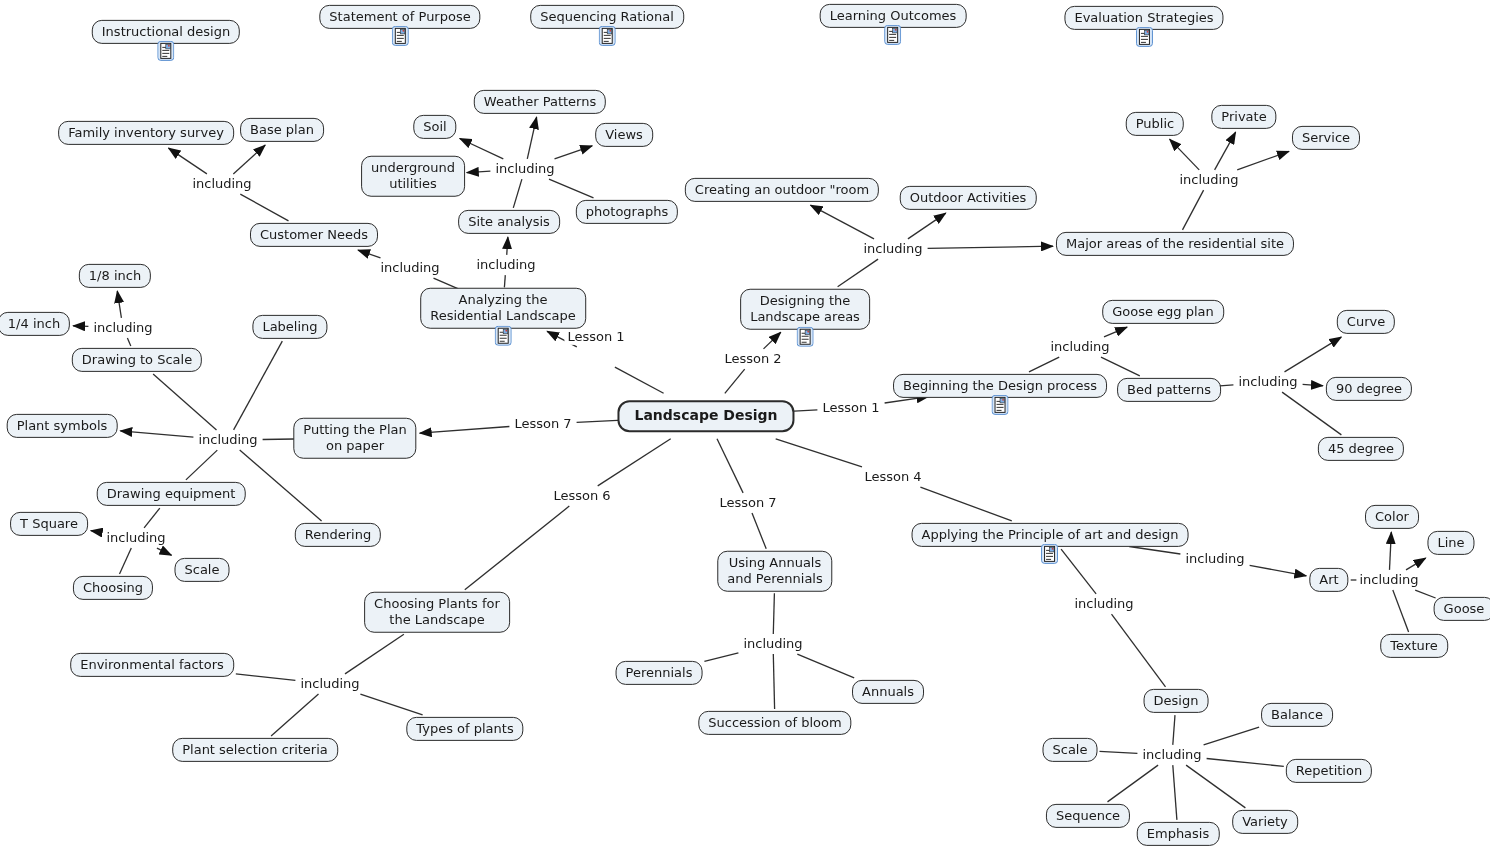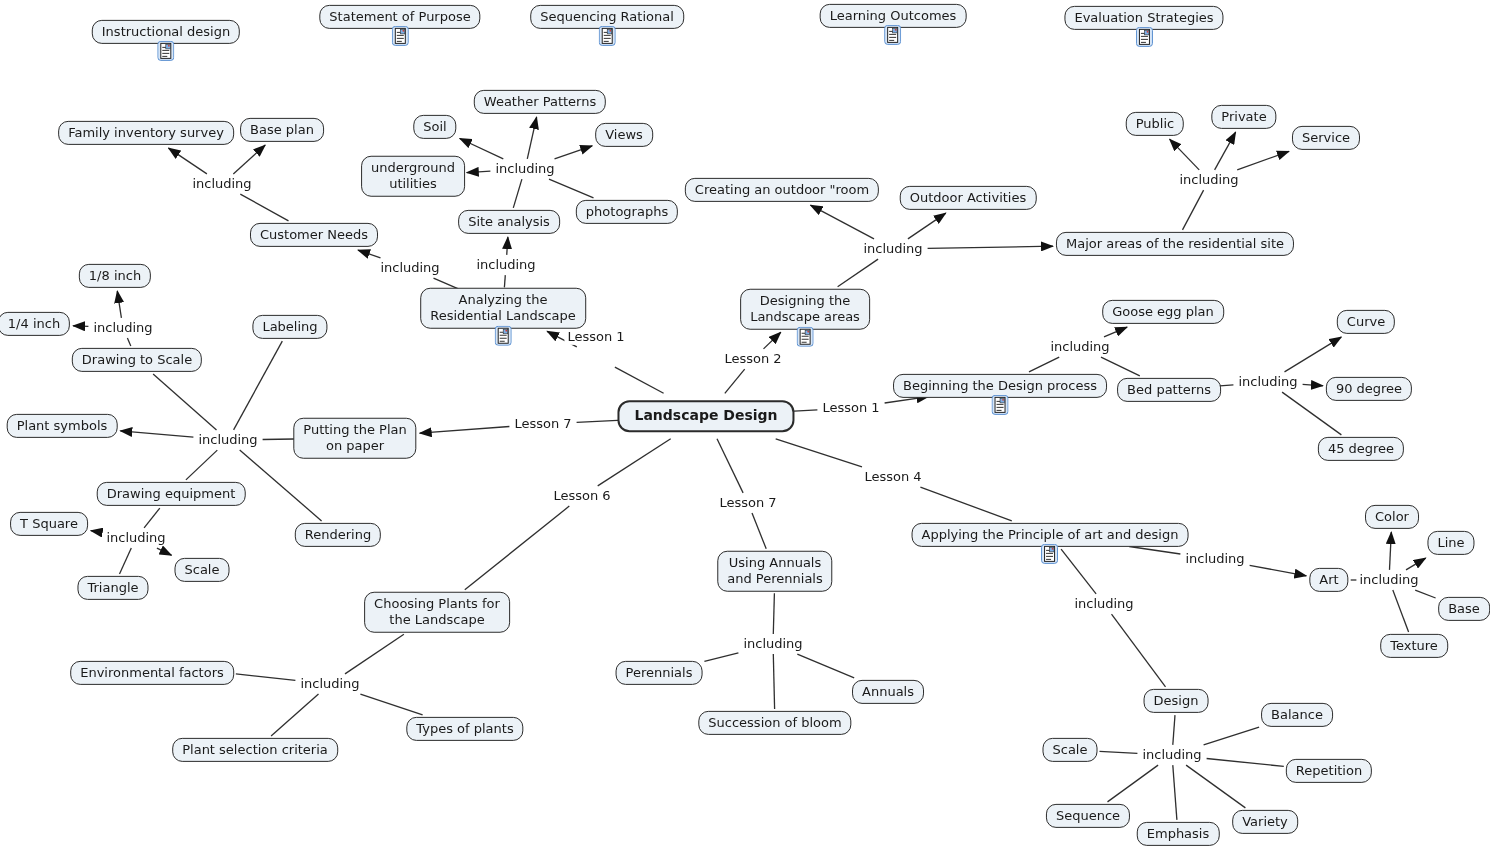--- a/index.html
+++ b/index.html
@@ -275,26 +275,26 @@
       <div class="node concept" style="left: 62px; top: 426px;"><span>Plant symbols</span></div>
       <div class="node concept" style="left: 290px; top: 327px;"><span>Labeling</span></div>
       <div class="node concept" style="left: 137px; top: 360px;"><span>Drawing to Scale</span></div>
       <div class="node link" style="left: 123px; top: 328px;"><span>including</span></div>
       <div class="node concept" style="left: 115px; top: 276px;"><span>1/8 inch</span></div>
       <div class="node concept" style="left: 34px; top: 324px;"><span>1/4 inch</span></div>
       <div class="node concept" style="left: 171px; top: 494px;"><span>Drawing equipment</span></div>
       <div class="node link" style="left: 136px; top: 538px;"><span>including</span></div>
       <div class="node concept" style="left: 49px; top: 524px;"><span>T Square</span></div>
       <div class="node concept" style="left: 202px; top: 570px;"><span>Scale</span></div>
-      <div class="node concept" style="left: 113px; top: 588px;"><span>Triangle</span></div>
+      <div class="node concept" style="left: 113px; top: 588px;"><span>Choosing</span></div>
       <div class="node concept" style="left: 338px; top: 535px;"><span>Rendering</span></div>
       <div class="node concept" style="left: 437px; top: 612px;"><span>Choosing Plants for
 the Landscape</span></div>
       <div class="node link" style="left: 330px; top: 684px;"><span>including</span></div>
-      <div class="node concept" style="left: 152px; top: 665px; margin-top: 8px;"><span>Environmental factors</span></div>
+      <div class="node concept" style="left: 152px; top: 665px;"><span>Environmental factors</span></div>
       <div class="node concept" style="left: 255px; top: 750px;"><span>Plant selection criteria</span></div>
       <div class="node concept" style="left: 465px; top: 729px;"><span>Types of plants</span></div>
       <div class="node concept" style="left: 775px; top: 571px;"><span>Using Annuals
 and Perennials</span></div>
       <div class="node link" style="left: 773px; top: 644px;"><span>including</span></div>
       <div class="node concept" style="left: 659px; top: 673px;"><span>Perennials</span></div>
       <div class="node concept" style="left: 888px; top: 692px;"><span>Annuals</span></div>
       <div class="node concept" style="left: 775px; top: 723px;"><span>Succession of bloom</span></div>
       <div class="node concept" style="left: 1050px; top: 535px;"><span>Applying the Principle of art and design</span><svg class="res-icon" viewBox="0 0 17 20">
           <rect x="0.5" y="0.5" width="16" height="19" rx="3" fill="#d7e6f7" stroke="#5a8fd0"></rect>
@@ -304,21 +304,21 @@
           <line x1="5" y1="12.5" x2="12" y2="12.5" stroke="#333333"></line>
           <line x1="5" y1="15.5" x2="10" y2="15.5" stroke="#333333"></line>
           <rect x="8.5" y="3.5" width="4.5" height="4.5" fill="#7db0e8" stroke="#333333" stroke-width="0.6"></rect>
           <rect x="10.8" y="4.2" width="1.5" height="1.5" fill="#d23a2e"></rect>
         </svg></div>
       <div class="node link" style="left: 1215px; top: 559px;"><span>including</span></div>
       <div class="node concept" style="left: 1329px; top: 580px;"><span>Art</span></div>
       <div class="node link" style="left: 1389px; top: 580px;"><span>including</span></div>
       <div class="node concept" style="left: 1392px; top: 517px;"><span>Color</span></div>
       <div class="node concept" style="left: 1451px; top: 543px;"><span>Line</span></div>
-      <div class="node concept" style="left: 1464px; top: 609px;"><span>Base</span></div>
+      <div class="node concept" style="left: 1464px; top: 609px;"><span>Goose</span></div>
       <div class="node concept" style="left: 1414px; top: 646px;"><span>Texture</span></div>
       <div class="node link" style="left: 1104px; top: 604px;"><span>including</span></div>
       <div class="node concept" style="left: 1176px; top: 701px;"><span>Design</span></div>
       <div class="node link" style="left: 1172px; top: 755px;"><span>including</span></div>
       <div class="node concept" style="left: 1070px; top: 750px;"><span>Scale</span></div>
       <div class="node concept" style="left: 1297px; top: 715px;"><span>Balance</span></div>
       <div class="node concept" style="left: 1329px; top: 771px;"><span>Repetition</span></div>
       <div class="node concept" style="left: 1088px; top: 816px;"><span>Sequence</span></div>
       <div class="node concept" style="left: 1178px; top: 834px;"><span>Emphasis</span></div>
       <div class="node concept" style="left: 1265px; top: 822px;"><span>Variety</span></div>

